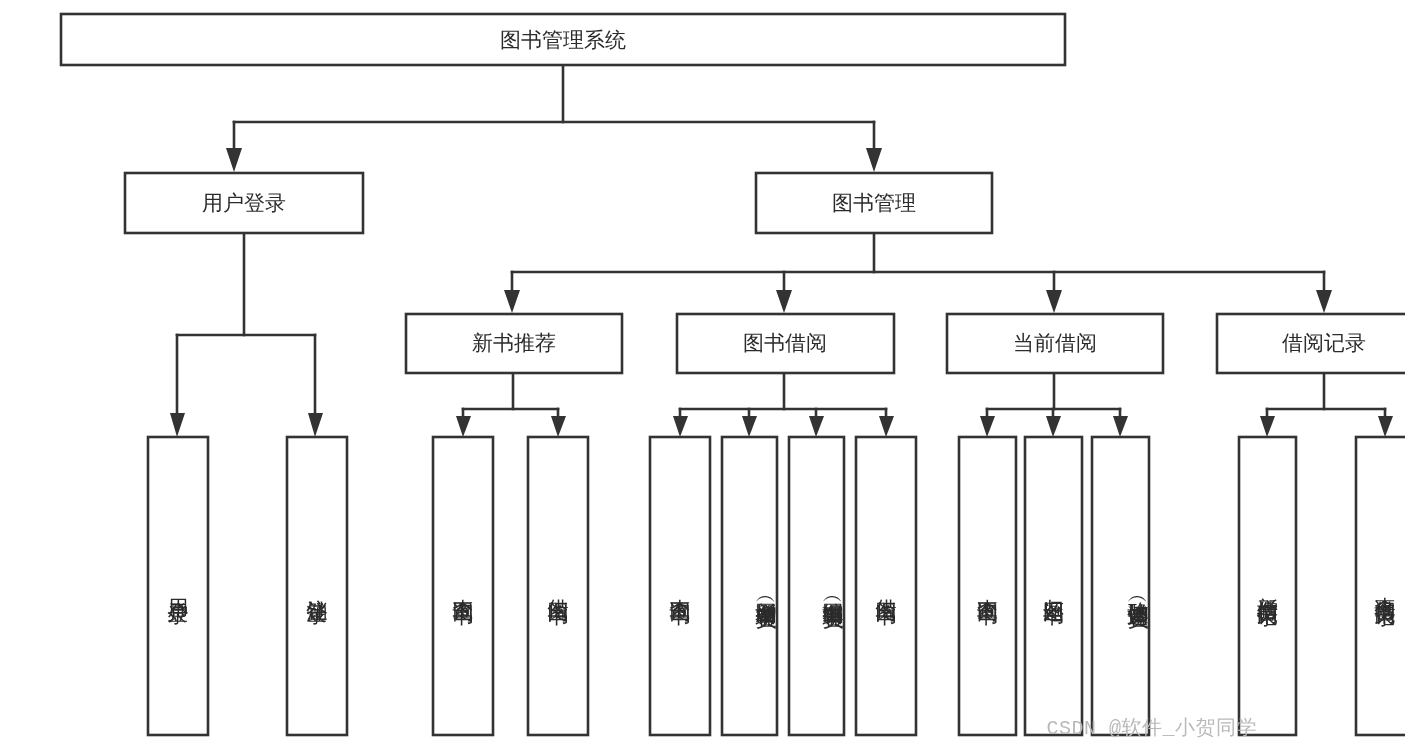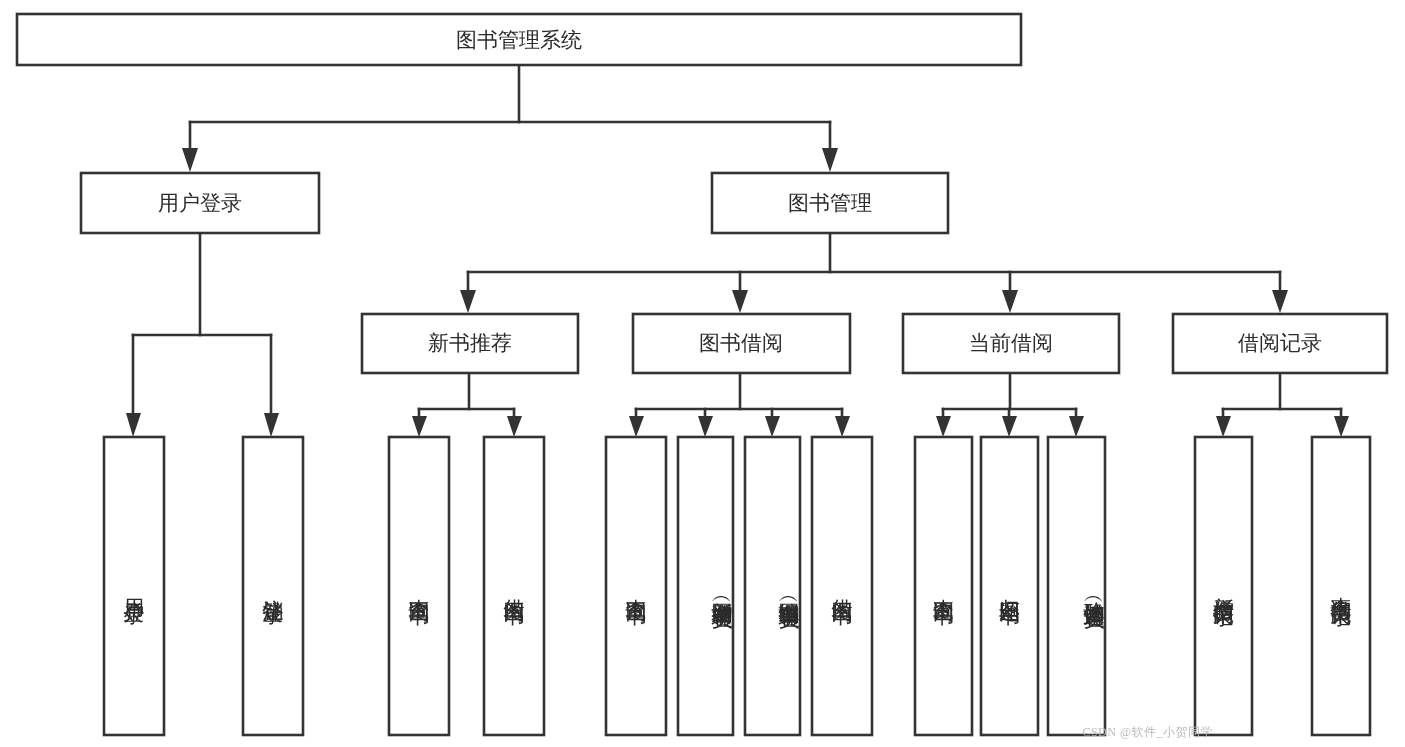--- a/index.html
+++ b/index.html
@@ -13,20 +13,21 @@
     height: 747px;
     font-family: "Liberation Sans", "DejaVu Sans", sans-serif;
     overflow: hidden;
     position: relative;
   }
   #diagram-root {
     position: absolute;
     left: 0; top: 0;
     width: 1223px;
     height: 747px;
+    padding-left: 44px;
   }
   svg#flowchart {
     display: block;
     width: 1405px;
     height: 747px;
   }
   .node-box {
     fill: #ffffff;
     stroke: #333333;
     stroke-width: 2.6;
@@ -45,22 +46,22 @@
     fill: #2b2b2b;
     font-family: "Liberation Sans", "DejaVu Sans", sans-serif;
     font-size: 21px;
     text-anchor: middle;
     dominant-baseline: middle;
   }
   .watermark {
     position: absolute;
     right: 10px;
     bottom: 6px;
-    font-family: Liberation Serif, serif;
-    font-size: 12px;
+    font-family: Liberation Mono, monospace;
+    font-size: 20px;
     color: #b9b9b9;
     letter-spacing: 0.5px;
     white-space: nowrap;
     user-select: none;
   }
 </style>
 </head>
 <body>
 
 <div id="diagram-root">

